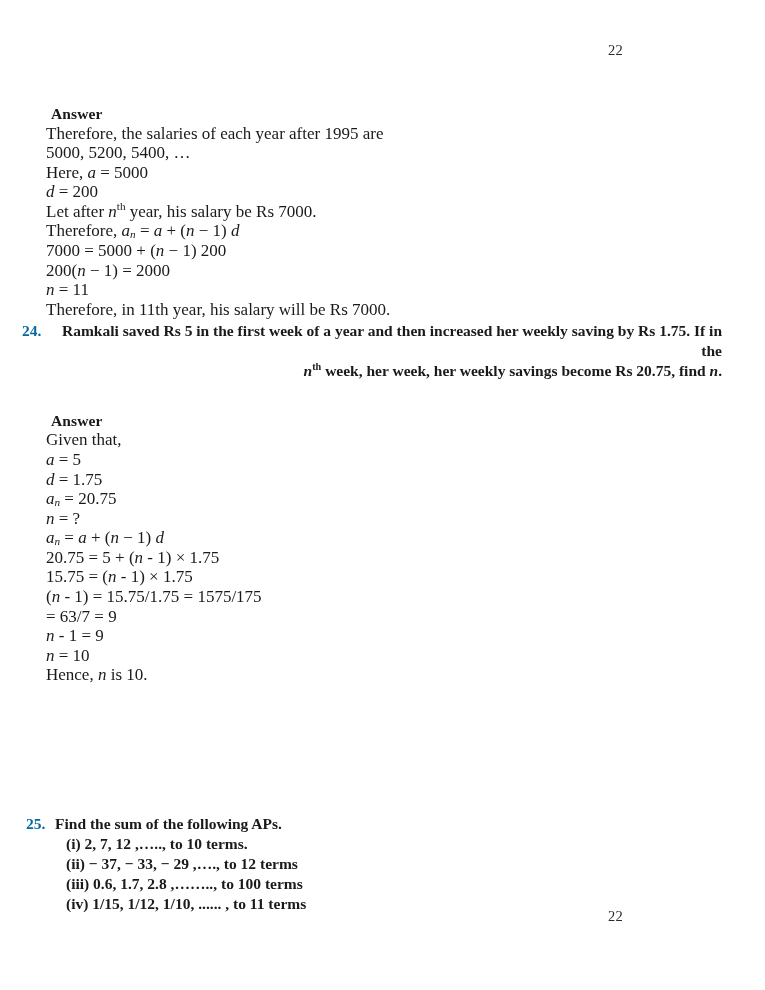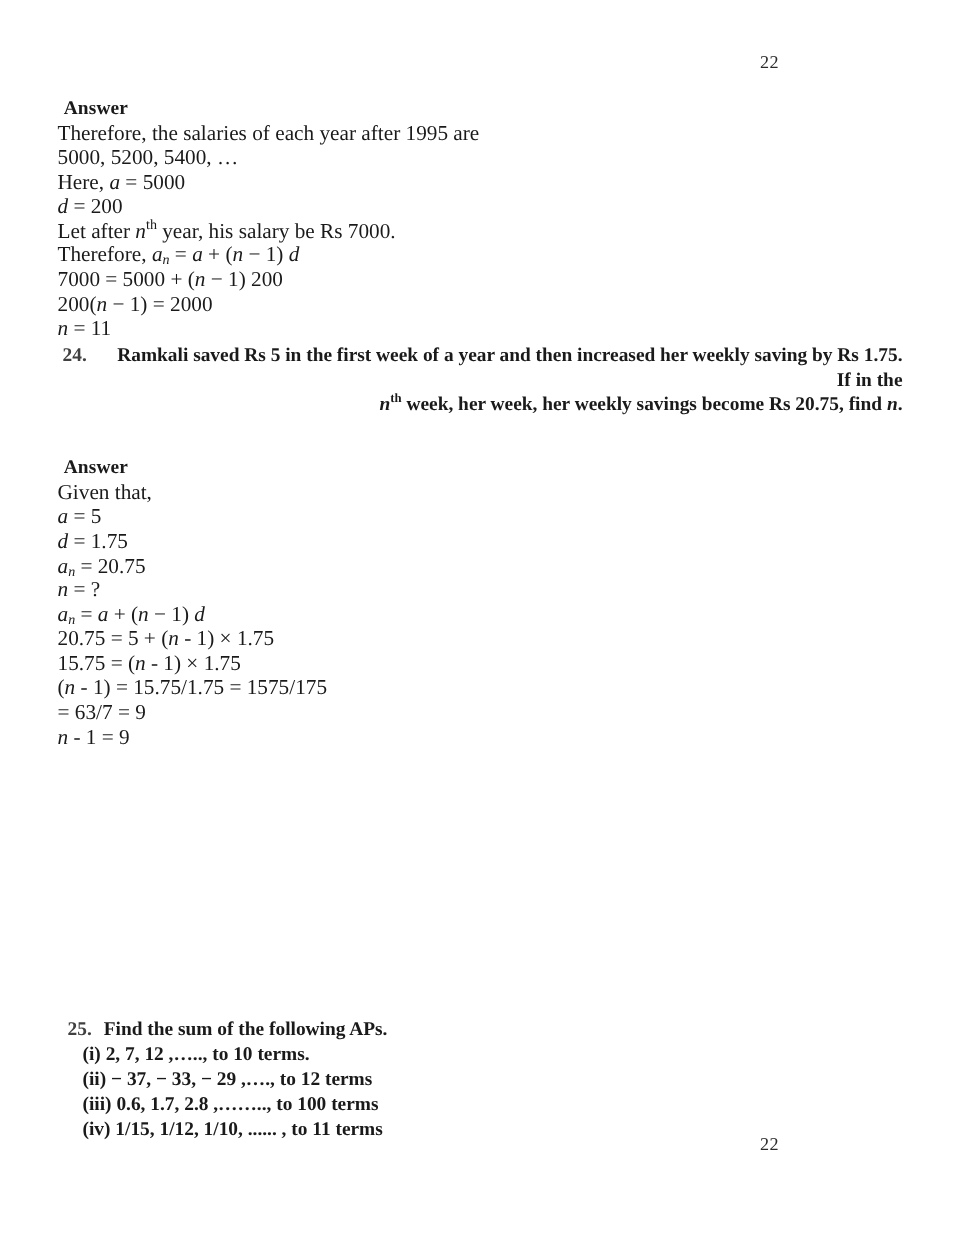--- a/index.html
+++ b/index.html
@@ -34,21 +34,21 @@
     position: absolute;
     top: 908px;
     right: 45px;
     font-size: 14.5px;
     color: #2b2b2b;
     letter-spacing: 0.2px;
   }
   .content {
     position: absolute;
     left: 22px;
-    top: 77px;
+    top: 104px;
     width: 700px;
     font-family: Liberation Serif, serif;
   }
   .answer-heading {
     font-weight: bold;
     font-size: 15.5px;
     line-height: 19.5px;
     margin-left: 29px;
     letter-spacing: 0.1px;
   }
@@ -79,28 +79,27 @@
     vertical-align: -0.22em;
     line-height: 0;
     font-style: italic;
   }
   .question {
     display: flex;
     align-items: flex-start;
     margin-top: 2px;
   }
   .q-num {
-    color: #404040;
+    color: #0369a1;
     font-weight: bold;
     font-size: 15.5px;
     line-height: 19.8px;
     width: 29px;
     flex: 0 0 29px;
     text-align: left;
-    margin-left: 28px;
   }
   .q-body {
     font-weight: bold;
     font-size: 15.5px;
     line-height: 19.8px;
     flex: 1 1 auto;
   }
   .q-body .q-line {
     display: block;
     text-align: right;
@@ -142,20 +141,21 @@
     <div class="body-line"><span></span><em>d</em><span> = 200</span></div>
 
     <div class="body-line"><span>Let after </span><em>n</em><sup>th</sup><span> year, his salary be Rs 7000.</span></div>
 
     <div class="body-line"><span>Therefore, <em>a<sub>n</sub></em> = <em>a</em> + (<em>n</em> − 1) <em>d</em></span></div>
 
     <div class="body-line">7000 = 5000 + (<em>n</em> − 1) 200</div>
     <div class="body-line">200(<em>n</em> − 1) = 2000</div>
     <div class="body-line"><em>n</em> = 11</div>
 
+    <div class="body-line">Therefore, in 11th year, his salary will be Rs 7000.</div>
 
     <div class="question">
       <div class="q-num">24.</div>
       <div class="q-body">
         <span class="q-line">Ramkali saved Rs 5 in the first week of a year and then increased her weekly saving by Rs 1.75. If in the</span>
         <span class="q-line"><em>n</em><sup>th</sup><span> week, her week, her weekly savings become Rs 20.75, find </span><em>n</em><span>.</span></span>
       </div>
     </div>
 
     <div class="spacer-md"></div>
@@ -172,21 +172,23 @@
 
     <div class="body-line"><em>n</em><span> = ?</span></div>
 
     <div class="body-line"><em>a<sub>n</sub></em> = <em>a</em> + (<em>n</em> − 1) <em>d</em></div>
 
     <div class="body-line">20.75 = 5 + (<em>n</em> - 1) × 1.75</div>
     <div class="body-line">15.75 = (<em>n</em> - 1) × 1.75</div>
     <div class="body-line">(<em>n</em> - 1) = 15.75/1.75 = 1575/175</div>
     <div class="body-line">= 63/7 = 9</div>
     <div class="body-line"><em>n</em> - 1 = 9</div>
-
+    <div class="body-line"><em>n</em> = 10</div>
+
+    <div class="body-line"><span>Hence, </span><em>n</em><span> is 10.</span></div>
 
   </div>
 
   <div class="q25-block">
     <div class="question">
       <div class="q-num">25.</div>
       <div class="q-body">Find the sum of the following APs.</div>
     </div>
     <div class="q25-list">
       <span class="li">(i) 2, 7, 12 ,….., to 10 terms.</span>

